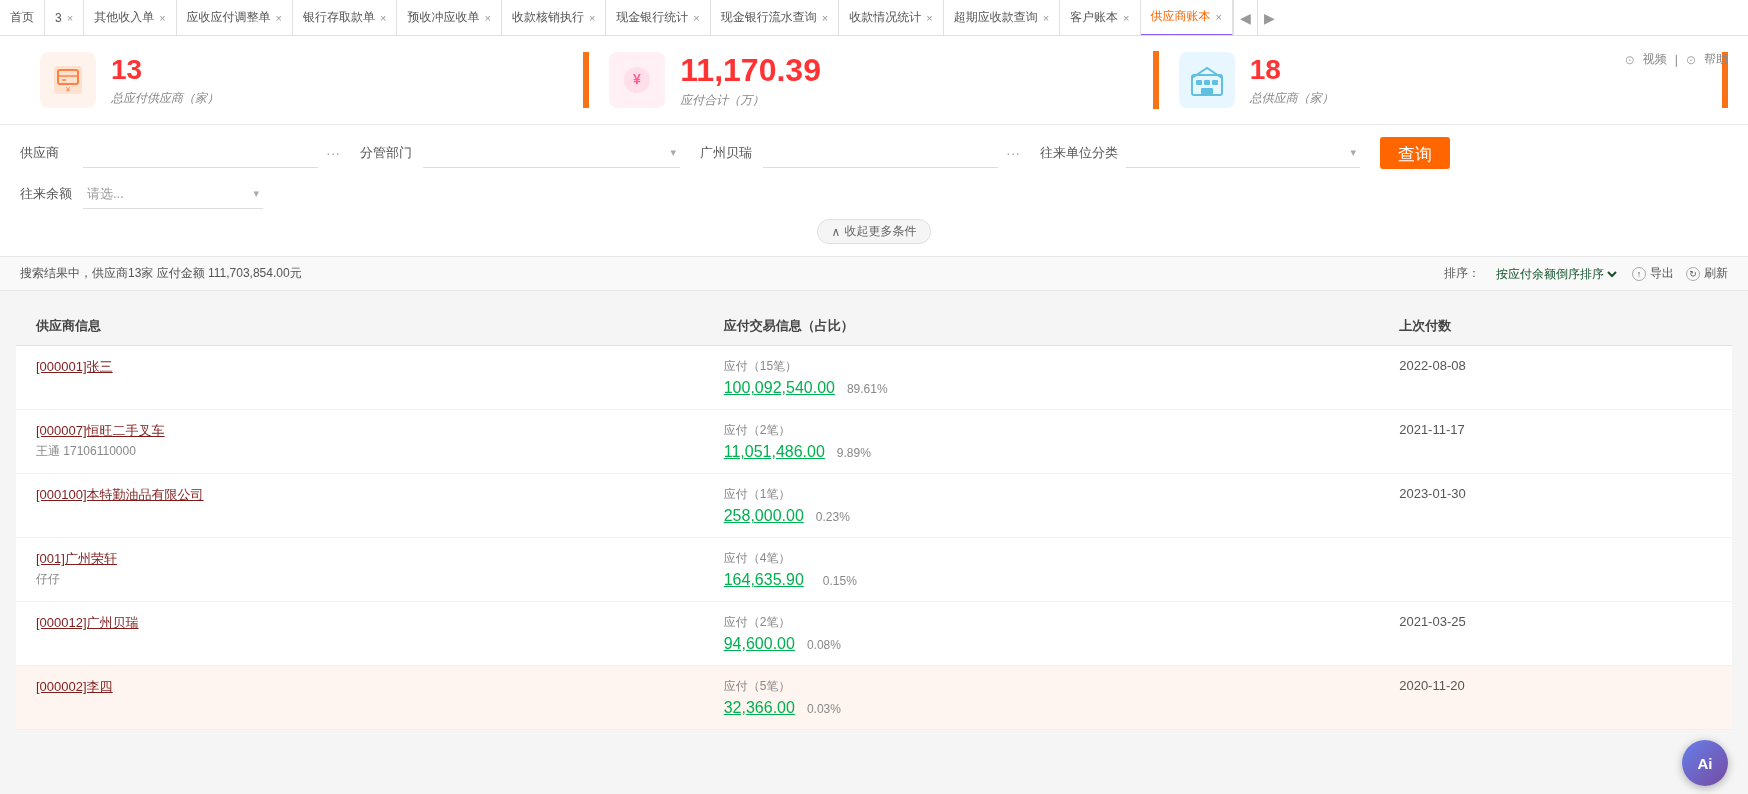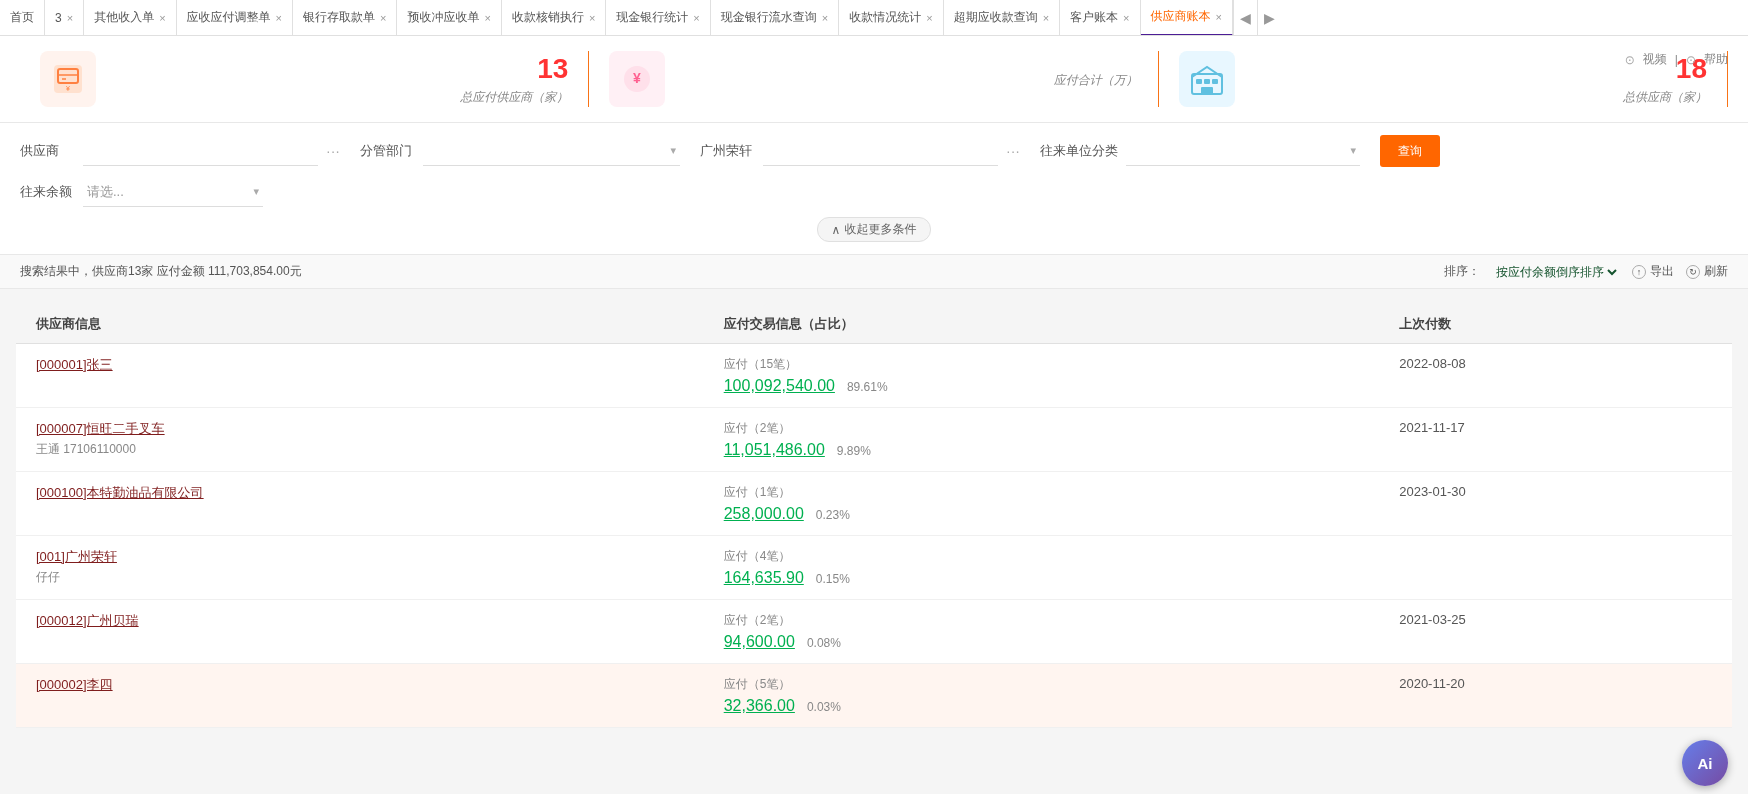--- a/index.html
+++ b/index.html
@@ -24,21 +24,21 @@
       border-right: 1px solid #e0e0e0;
       white-space: nowrap;
       cursor: pointer;
       font-size: 12px;
       color: #555;
       background: #fff;
     }
     .nav-tab.active {
       background: #fff;
       color: #ff6600;
-      border-bottom: 2px solid #4c1d95;
+      border-bottom: 2px solid #8b5cf6;
     }
     .nav-tab .close-btn {
       margin-left: 5px;
       color: #999;
       font-size: 11px;
       cursor: pointer;
     }
     .nav-arrow {
       display: flex;
       align-items: center;
@@ -58,23 +58,22 @@
       background: #fff;
       border-bottom: 1px solid #e8e8e8;
       padding: 15px 20px;
       align-items: center;
       position: relative;
     }
     .summary-card {
       display: flex;
       align-items: center;
       flex: 1;
-      border-right: 1px solid #f97316;
+      border-right: 6px solid #f97316;
       padding: 0 20px;
-      text-align: right;
     }
     .summary-card:last-of-type { border-right: none; }
     .summary-icon {
       width: 56px;
       height: 56px;
       margin-right: 15px;
       display: flex;
       align-items: center;
       justify-content: center;
     }
@@ -168,21 +167,21 @@
       font-size: 11px;
     }
     .dots-icon { color: #aaa; cursor: pointer; font-size: 14px; }
     .search-btn {
       background: #ff6600;
       color: #fff;
       border: none;
       padding: 6px 18px;
       border-radius: 3px;
       cursor: pointer;
-      font-size: 12px;
+      font-size: 17px;
       height: 32px;
       white-space: nowrap;
     }
     .collapse-bar {
       display: flex;
       justify-content: center;
       margin-top: 8px;
     }
     .collapse-btn {
       display: flex;
@@ -382,20 +381,21 @@
   </div>
 
   <div class="summary-card">
     <div class="summary-icon pink">
       <svg width="36" height="36" viewBox="0 0 36 36">
         <circle cx="18" cy="18" r="13" fill="#ffd0e0" opacity="0.5"></circle>
         <text x="18" y="22" text-anchor="middle" font-size="14" fill="#ff6090" font-weight="bold">¥</text>
       </svg>
     </div>
     <div class="summary-text">
+      <div class="summary-number large">11,170.39</div>
       <div class="summary-label">应付合计（万）</div>
     </div>
   </div>
 
   <div class="summary-card">
     <div class="summary-icon blue">
       <svg width="40" height="40" viewBox="0 0 40 40">
         <rect x="5" y="15" width="30" height="20" rx="2" fill="none" stroke="#60c0e0" stroke-width="2"></rect>
         <rect x="9" y="20" width="6" height="5" rx="1" fill="#60c0e0"></rect>
         <rect x="17" y="20" width="6" height="5" rx="1" fill="#60c0e0"></rect>
@@ -430,21 +430,21 @@
 
     <div class="filter-item">
       <span class="filter-label">分管部门</span>
       <div class="filter-select-wrapper">
         <span class="filter-select-text"></span>
         <span class="chevron-down">▾</span>
       </div>
     </div>
 
     <div class="filter-item">
-      <span class="filter-label">广州荣轩</span>
+      <span class="filter-label">广州贝瑞</span>
       <input class="filter-input" type="text" style="flex: 1 1 0%;">
       <span class="dots-icon">···</span>
     </div>
 
     <div class="filter-item">
       <span class="filter-label">往来单位分类</span>
       <div class="filter-select-wrapper">
         <span class="filter-select-text"></span>
         <span class="chevron-down">▾</span>
       </div>
@@ -531,21 +531,21 @@
               <span class="transaction-amount">258,000.00</span>
               <span class="transaction-pct">0.23%</span>
             </div>
           </td>
           <td><span class="date-text">2023-01-30</span></td>
         </tr>
         <tr>
           <td><span class="supplier-link">[001]广州荣轩</span><div class="supplier-sub">仔仔</div></td>
           <td>
             <div class="transaction-label">应付（4笔）</div>
-            <div style="display: flex; align-items: baseline;">
+            <div style="display: flex; align-items: baseline; gap: 7px;">
               <span class="transaction-amount">164,635.90</span>
               <span class="transaction-pct">0.15%</span>
             </div>
           </td>
           <td><span class="date-text"></span></td>
         </tr>
         <tr>
           <td><span class="supplier-link">[000012]广州贝瑞</span></td>
           <td>
             <div class="transaction-label">应付（2笔）</div>

